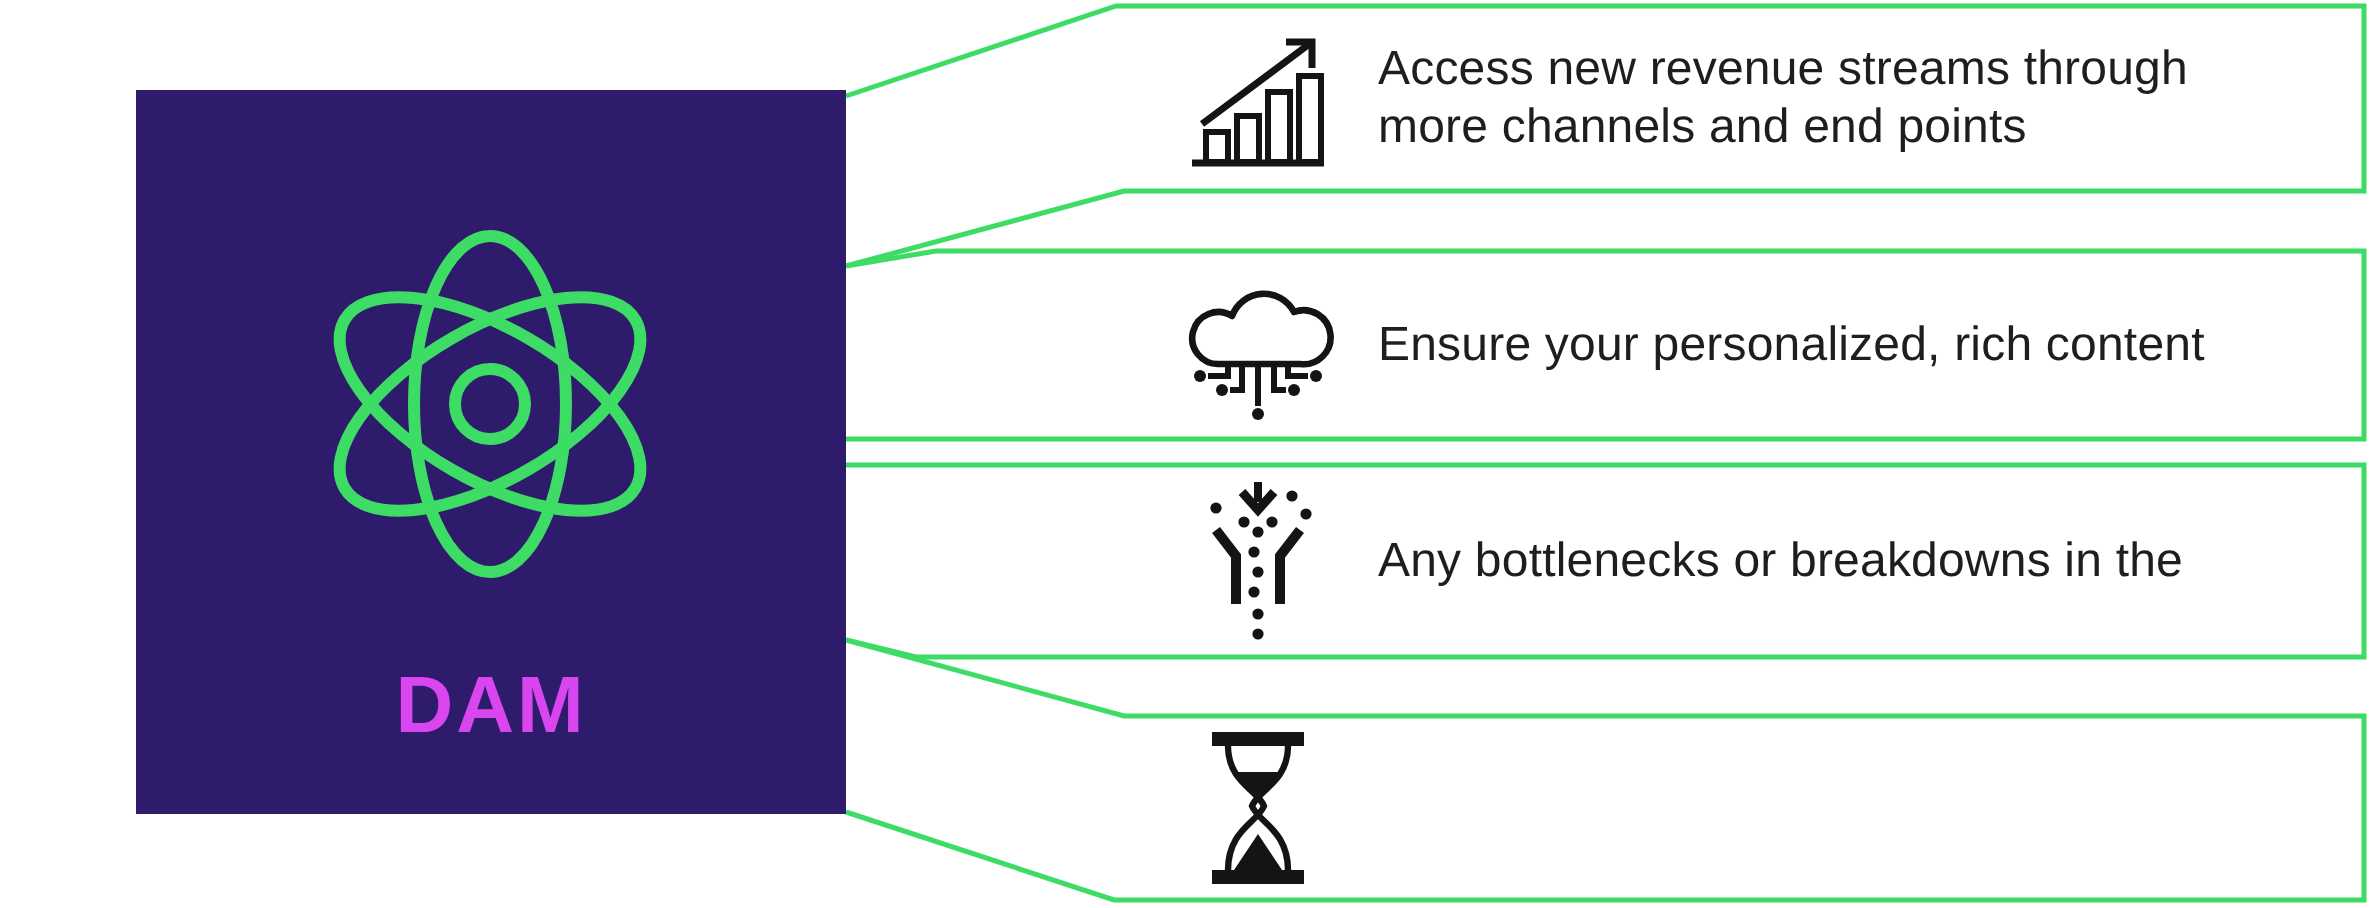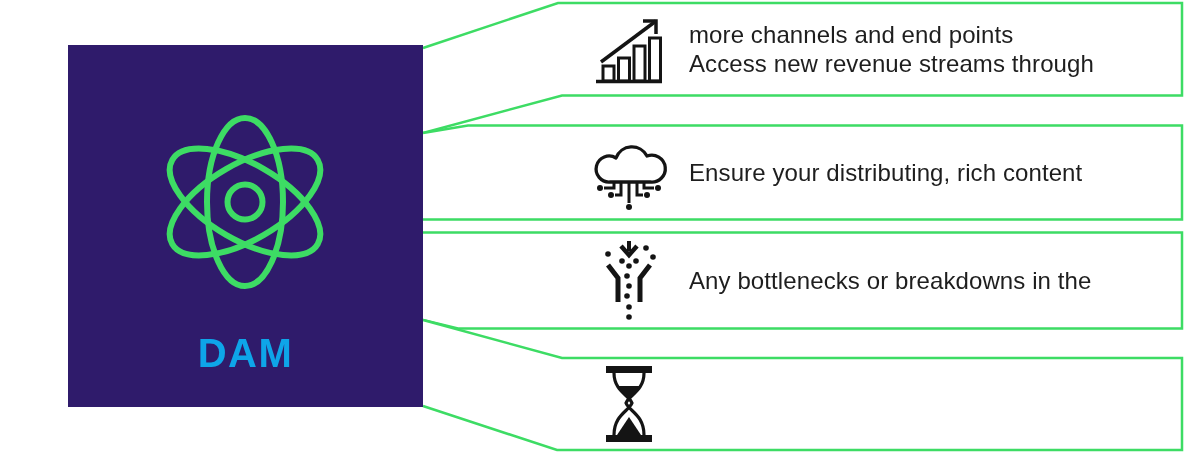--- a/index.html
+++ b/index.html
@@ -8,21 +8,21 @@
     font-family:"Liberation Sans", sans-serif;
   }
   .connector-layer{position:absolute;left:0;top:0;width:1185px;height:454px;}
   .dam-tile{
     position:absolute;left:68px;top:45px;width:355px;height:362px;
     background:#2F1B6B;
   }
   .atom{position:absolute;left:92px;top:62px;}
   .dam-label{
     position:absolute;left:0;top:286px;width:100%;text-align:center;
-    color:#0ea5e9;font-size:40px;font-weight:800;letter-spacing:1.5px;
+    color:#d946ef;font-size:40px;font-weight:800;letter-spacing:1.5px;
   }
   .benefit{
     position:absolute;left:585px;width:598px;display:flex;align-items:center;
   }
   .benefit .icon-col{width:88px;min-width:88px;display:flex;justify-content:center;align-items:center;}
   .benefit .text-col{
     margin-left:16px;color:#1e1e1e;font-size:24px;line-height:28.5px;letter-spacing:0.1px;
   }
   .b1{top:3px;height:93px;}
   .b2{top:126px;height:94px;}
@@ -65,22 +65,22 @@
           <rect x="57.5" y="24" width="11" height="43"></rect>
         </g>
         <g fill="none" stroke="#141414" stroke-width="3.5">
           <path d="M4,67.5 H70"></path>
           <path d="M9,48 L64,7"></path>
           <path d="M51,7 H64 V20"></path>
         </g>
       </svg>
     </div>
     <div class="text-col">
+      <div>Access new revenue streams through</div>
       <div>more channels and end points</div>
-      <div>Access new revenue streams through</div>
     </div>
   </div>
 
   <div class="benefit b2">
     <div class="icon-col">
       <svg width="78" height="84" viewBox="0 0 78 84">
         <path d="M20,51 A13,13 0 1 1 26,27 A17,17 0 0 1 57,25 A13.5,13.5 0 1 1 60,51 Z" fill="none" stroke="#141414" stroke-width="3.3" stroke-linejoin="round"></path>
         <g fill="none" stroke="#141414" stroke-width="3">
           <path d="M39,51 V72"></path>
           <path d="M31,51 V64 H25"></path>
@@ -91,21 +91,21 @@
         <g fill="#141414">
           <circle cx="39" cy="76" r="3"></circle>
           <circle cx="21" cy="64" r="3"></circle>
           <circle cx="10" cy="57" r="3"></circle>
           <circle cx="57" cy="64" r="3"></circle>
           <circle cx="68" cy="57" r="3"></circle>
         </g>
       </svg>
     </div>
     <div class="text-col">
-      <div>Ensure your distributing, rich content</div>
+      <div>Ensure your personalized, rich content</div>
     </div>
   </div>
 
   <div class="benefit b3">
     <div class="icon-col">
       <svg width="56" height="84" viewBox="0 0 56 84">
         <g fill="none" stroke="#141414">
           <path d="M28,2 V12" stroke-width="4"></path>
           <path d="M20,7 L28,16 L36,7" stroke-width="4.5"></path>
           <path d="M7,26 L17,39 V63" stroke-width="5"></path>

